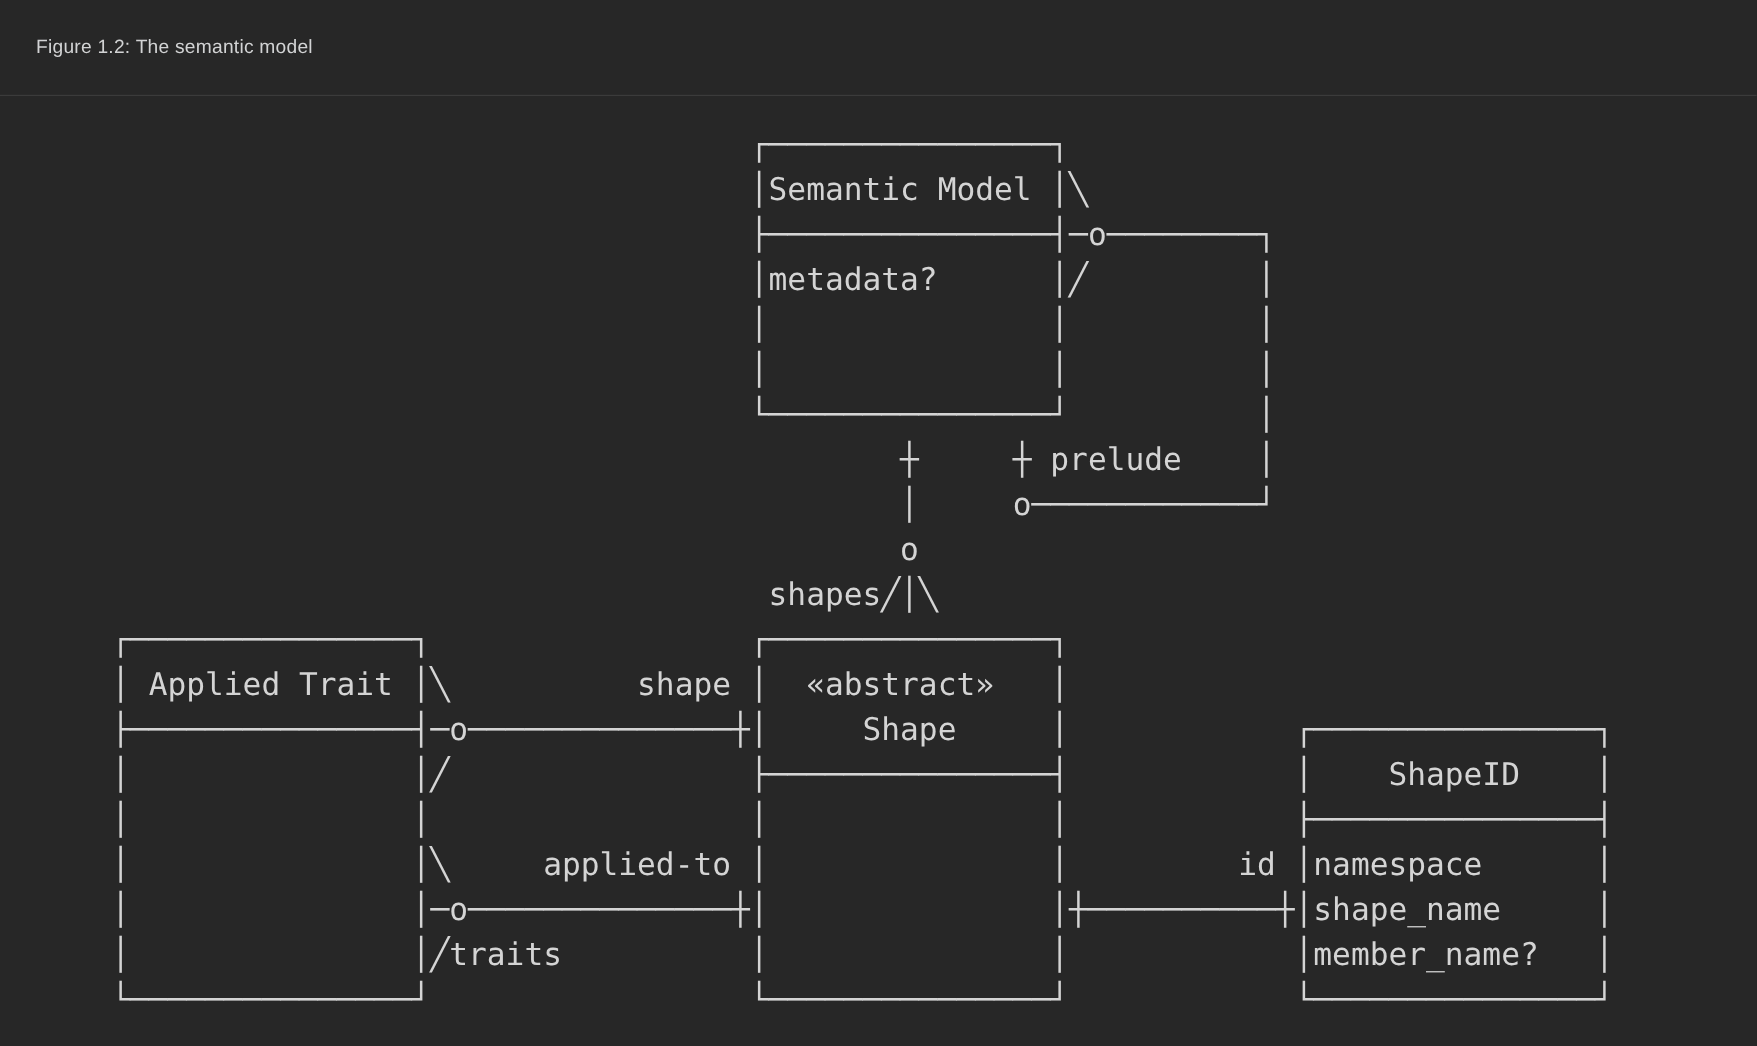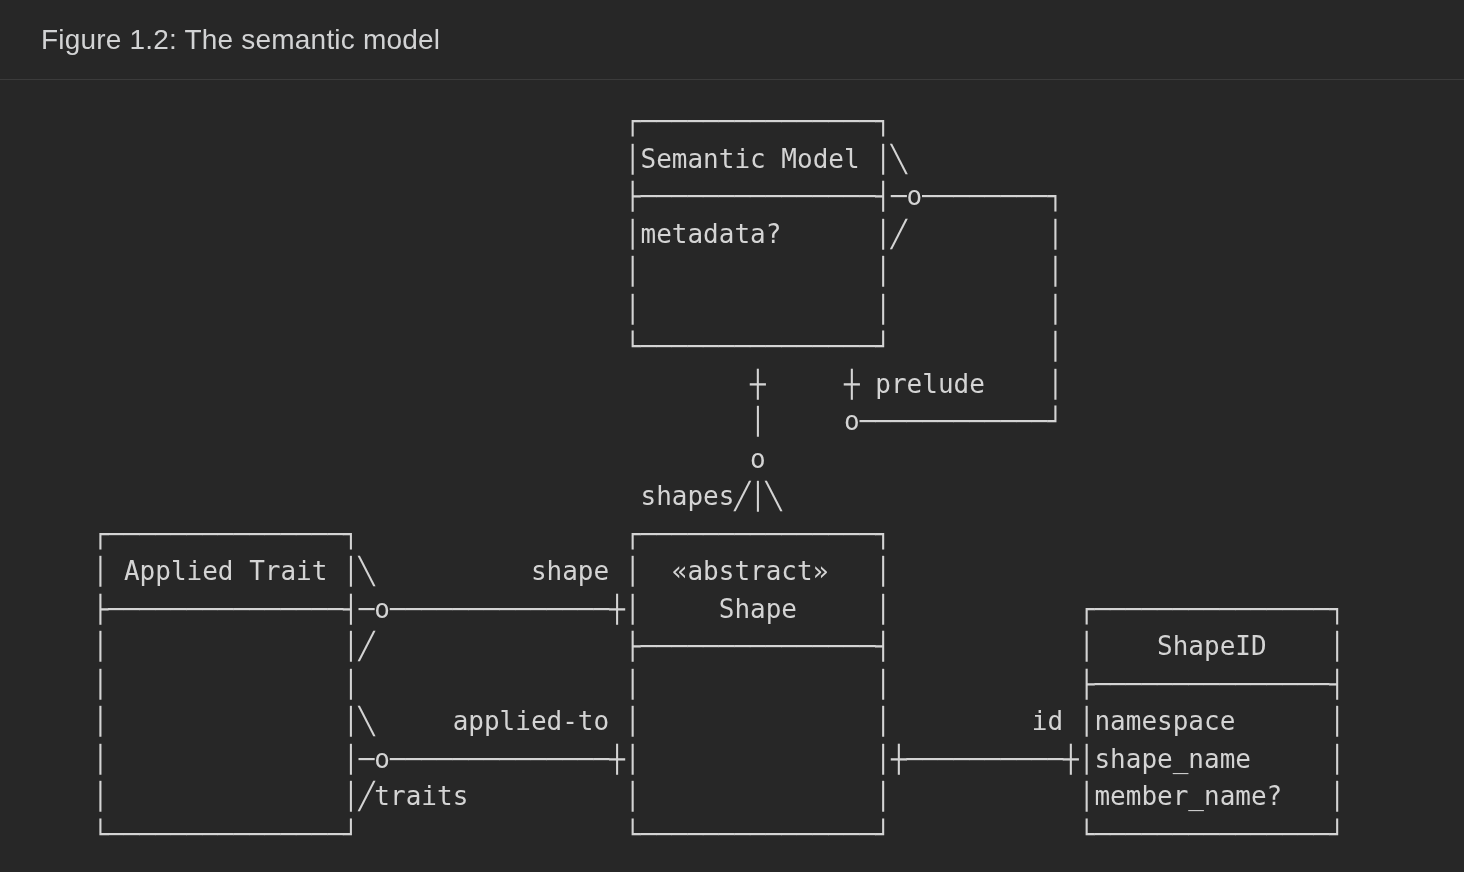--- a/index.html
+++ b/index.html
@@ -13,25 +13,24 @@
   .caption-bar {
     box-sizing: border-box;
     height: 80px;
     display: flex;
     align-items: center;
     padding-left: 30px;
     border-bottom: 1px solid #3b3b3b;
   }
   .caption-text {
     font-family: "Liberation Sans", "DejaVu Sans", sans-serif;
-    font-size: 28px;
+    font-size: 16px;
     font-weight: 400;
     color: #d2d3d4;
     letter-spacing: 0.2px;
-    margin-left: 11px;
   }
   .figure-area {
     position: relative;
   }
   pre.ascii-diagram {
     margin: 0;
     padding: 23px 0 0 30px;
     font-family: "DejaVu Sans Mono", "Liberation Mono", monospace;
     font-size: 26px;
     line-height: 37.5px;

